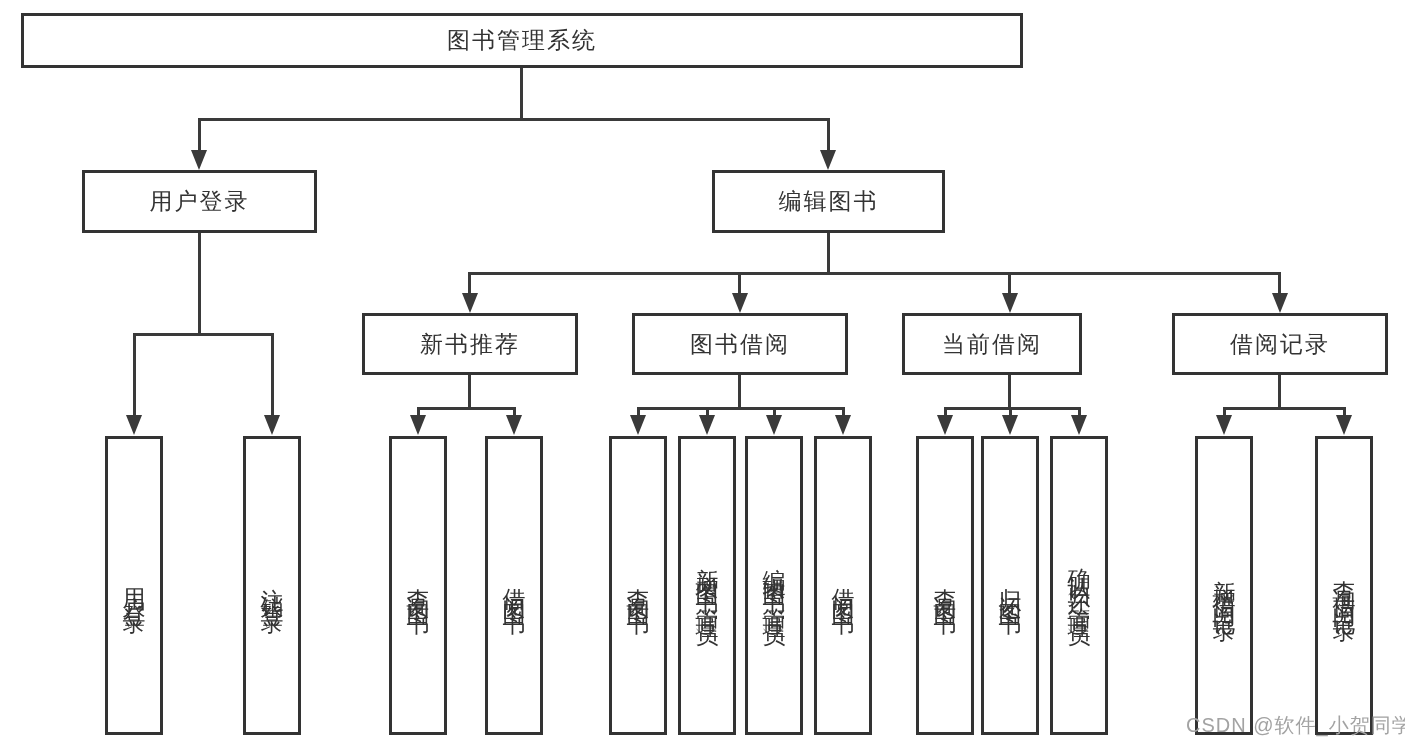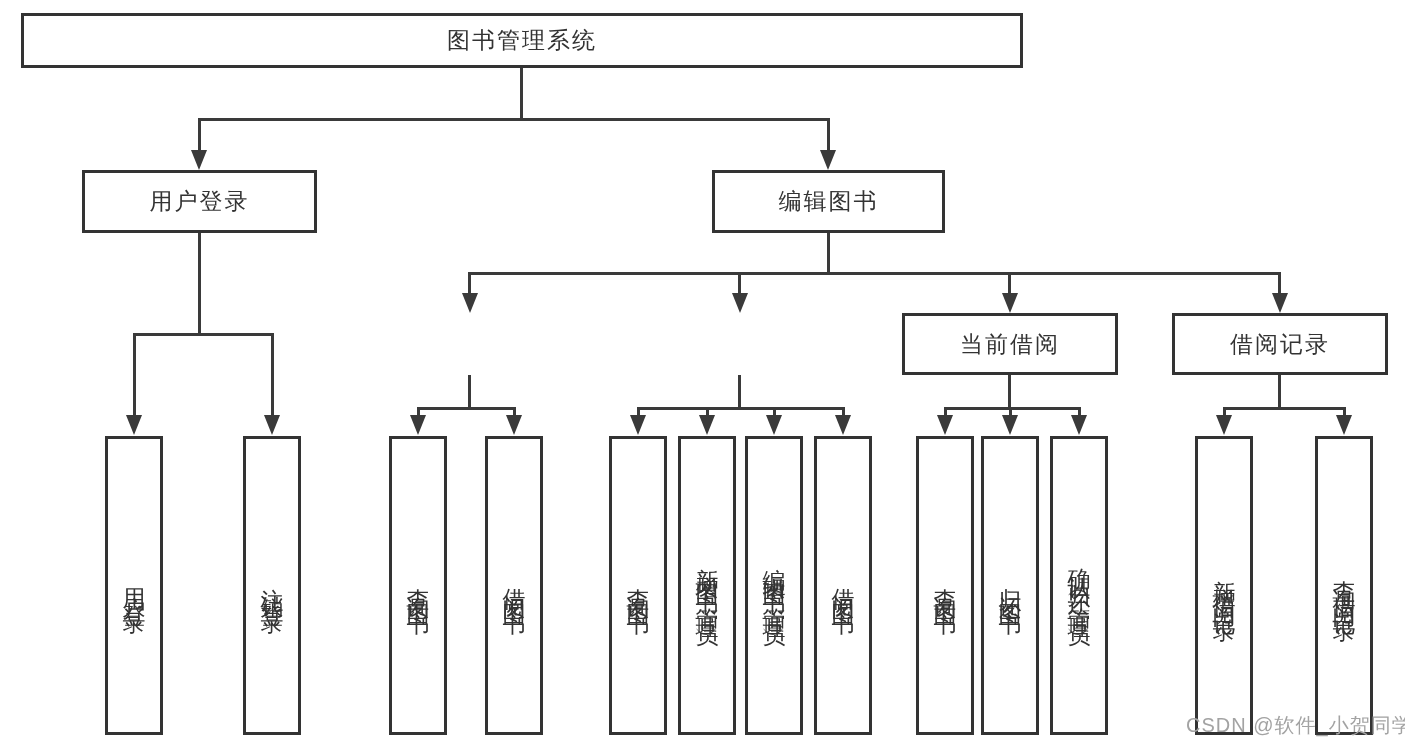--- a/index.html
+++ b/index.html
@@ -81,21 +81,27 @@
     <span>图书管理系统</span>
   </div>
 
   <div class="node" style="left:82px; top:170px; width:235px; height:63px;">
     <span>用户登录</span>
   </div>
   <div class="node" style="left:712px; top:170px; width:233px; height:63px;">
     <span>编辑图书</span>
   </div>
 
-  <div class="node" style="left:902px; top:313px; width:216px; height:62px;">
+  <div class="node" style="left:362px; top:313px; width:216px; height:62px;">
+    <span>新书推荐</span>
+  </div>
+  <div class="node" style="left:632px; top:313px; width:216px; height:62px;">
+    <span>图书借阅</span>
+  </div>
+  <div class="node" style="left:902px; top:313px; width:180px; height:62px;">
     <span>当前借阅</span>
   </div>
   <div class="node" style="left:1172px; top:313px; width:216px; height:62px;">
     <span>借阅记录</span>
   </div>
 
   <div class="leaf" style="left:105px;">
     <span class="vtext">用户登录</span>
   </div>
   <div class="leaf" style="left:243px;">

